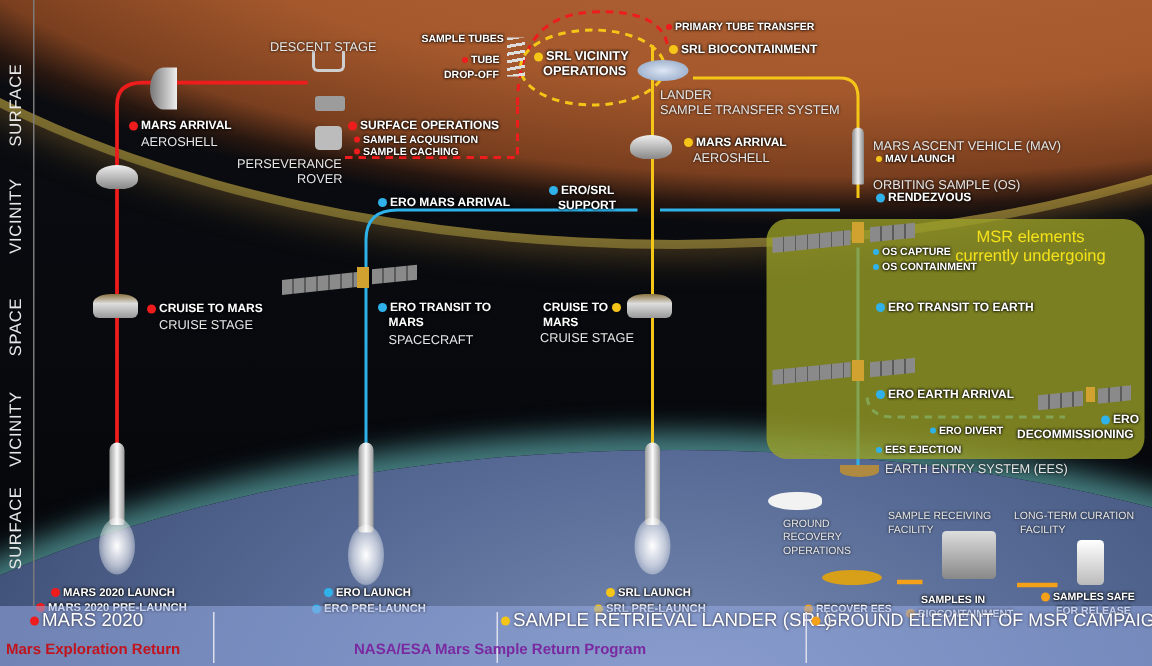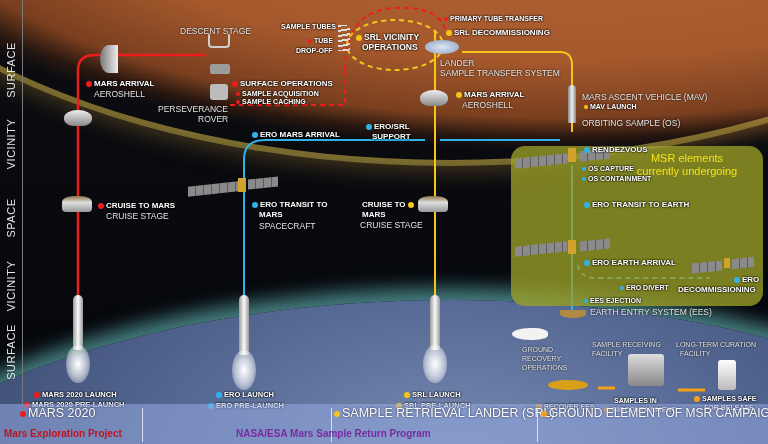--- a/index.html
+++ b/index.html
@@ -117,35 +117,35 @@
   <div class="sub" style="left:106px;top:211px">CRUISE STAGE</div>
   <div class="lbl" style="left:34px;top:390px;font-size:7.5px"><span class="dot red"></span><span>MARS 2020 LAUNCH</span></div>
   <div class="lbl" style="left:24px;top:400px;font-size:7.5px"><span class="dot red"></span><span>MARS 2020 PRE-LAUNCH</span></div>
 
   <div class="lbl" style="left:281px;top:22px;font-size:7px">SAMPLE TUBES</div>
   <div class="lbl" style="left:308px;top:36px;font-size:7px"><span class="dot red" style="width:4px;height:4px"></span><span>TUBE</span></div>
   <div class="lbl" style="left:296px;top:46px;font-size:7px">DROP-OFF</div>
   <div class="lbl" style="left:356px;top:32px;font-size:8.5px"><span class="dot yel"></span><span>SRL VICINITY</span></div>
   <div class="lbl" style="left:362px;top:42px;font-size:8.5px">OPERATIONS</div>
   <div class="lbl" style="left:444px;top:14px;font-size:7px"><span class="dot red" style="width:4px;height:4px"></span><span>PRIMARY TUBE TRANSFER</span></div>
-  <div class="lbl" style="left:446px;top:28px"><span class="dot yel"></span><span>SRL DECOMMISSIONING</span></div>
+  <div class="lbl" style="left:446px;top:28px"><span class="dot yel"></span><span>SRL BIOCONTAINMENT</span></div>
   <div class="sub" style="left:440px;top:58px">LANDER</div>
   <div class="sub" style="left:440px;top:68px">SAMPLE TRANSFER SYSTEM</div>
   <div class="lbl" style="left:456px;top:90px"><span class="dot yel"></span><span>MARS ARRIVAL</span></div>
   <div class="sub" style="left:462px;top:100px">AEROSHELL</div>
   <div class="lbl" style="left:362px;top:200px"><span>CRUISE TO</span> <span class="dot yel"></span></div>
   <div class="lbl" style="left:362px;top:210px">MARS</div>
   <div class="sub" style="left:360px;top:220px">CRUISE STAGE</div>
   <div class="lbl" style="left:404px;top:390px;font-size:7.5px"><span class="dot yel"></span><span>SRL LAUNCH</span></div>
   <div class="lbl" style="left:396px;top:401px;font-size:7.5px"><span class="dot yel"></span><span>SRL PRE-LAUNCH</span></div>
 
   <div class="sub" style="left:582px;top:92px">MARS ASCENT VEHICLE (MAV)</div>
   <div class="lbl" style="left:584px;top:102px;font-size:7px"><span class="dot yel" style="width:4px;height:4px"></span><span>MAV LAUNCH</span></div>
   <div class="sub" style="left:582px;top:118px">ORBITING SAMPLE (OS)</div>
-  <div class="lbl" style="left:584px;top:145px"><span class="dot blue"></span><span>RENDEZVOUS</span></div>
+  <div class="lbl" style="left:584px;top:127px"><span class="dot blue"></span><span>RENDEZVOUS</span></div>
 
   <div class="lbl" style="left:252px;top:130px"><span class="dot blue"></span><span>ERO MARS ARRIVAL</span></div>
   <div class="lbl" style="left:366px;top:122px"><span class="dot blue"></span><span>ERO/SRL</span></div>
   <div class="lbl" style="left:372px;top:132px">SUPPORT</div>
   <div class="lbl" style="left:252px;top:200px"><span class="dot blue"></span><span>ERO TRANSIT TO</span></div>
   <div class="lbl" style="left:259px;top:210px">MARS</div>
   <div class="sub" style="left:259px;top:221px">SPACECRAFT</div>
   <div class="lbl" style="left:216px;top:390px;font-size:7.5px"><span class="dot blue"></span><span>ERO LAUNCH</span></div>
   <div class="lbl" style="left:208px;top:401px;font-size:7.5px"><span class="dot blue"></span><span>ERO PRE-LAUNCH</span></div>
   <div class="lbl" style="left:582px;top:164px;font-size:7px"><span class="dot blue" style="width:4px;height:4px"></span><span>OS CAPTURE</span></div>
@@ -171,20 +171,20 @@
   <div class="sub" style="left:676px;top:340px;font-size:7px">LONG-TERM CURATION</div>
   <div class="sub" style="left:680px;top:349px;font-size:7px">FACILITY</div>
   <div class="lbl" style="left:536px;top:402px;font-size:7px"><span class="dot org"></span><span>RECOVER EES</span></div>
   <div class="lbl" style="left:614px;top:396px;font-size:7px"><span>SAMPLES IN</span></div>
   <div class="lbl" style="left:604px;top:405px;font-size:7px"><span class="dot org"></span><span>BIOCONTAINMENT</span></div>
   <div class="lbl" style="left:694px;top:394px;font-size:7px"><span class="dot org"></span><span>SAMPLES SAFE</span></div>
   <div class="lbl" style="left:704px;top:403px;font-size:7px">FOR RELEASE</div>
 
   <div class="footer"></div>
   <div class="ftitle" style="left:20px"><span class="dot red"></span><span>MARS 2020</span></div>
-  <div class="fsub" style="left:4px;color:#c0141e">Mars Exploration Project</div>
+  <div class="fsub" style="left:4px;color:#c0141e">Mars Exploration Return</div>
   <div class="sep" style="left:142px"></div>
   <div class="sep" style="left:331px"></div>
   <div class="ftitle" style="left:334px"><span class="dot yel"></span><span>SAMPLE RETRIEVAL LANDER (SRL)</span></div>
   <div class="fsub" style="left:236px;color:#7a2aa0">NASA/ESA Mars Sample Return Program</div>
   <div class="sep" style="left:537px"></div>
   <div class="ftitle" style="left:541px;font-size:12px"><span class="dot org"></span><span>GROUND ELEMENT OF MSR CAMPAIGN</span></div>
 </div>
 
 </body></html>

